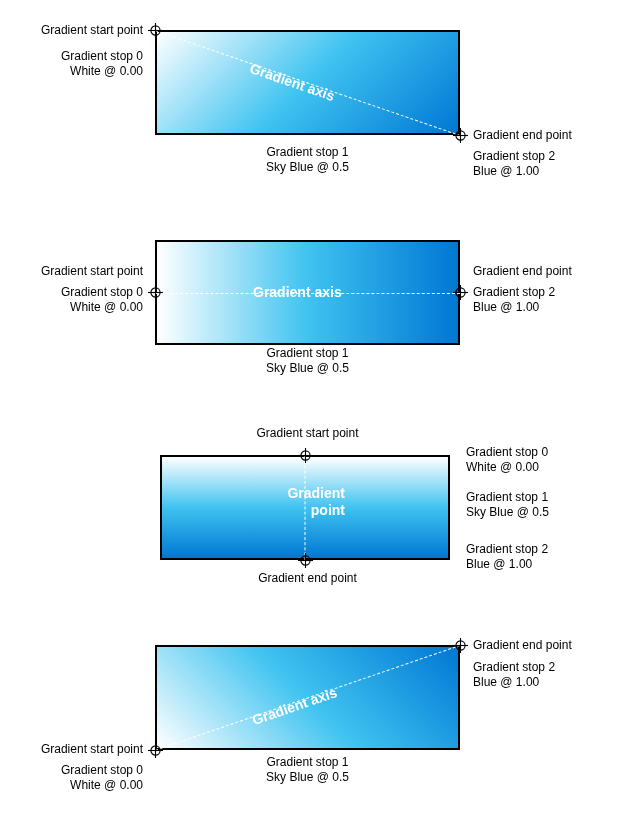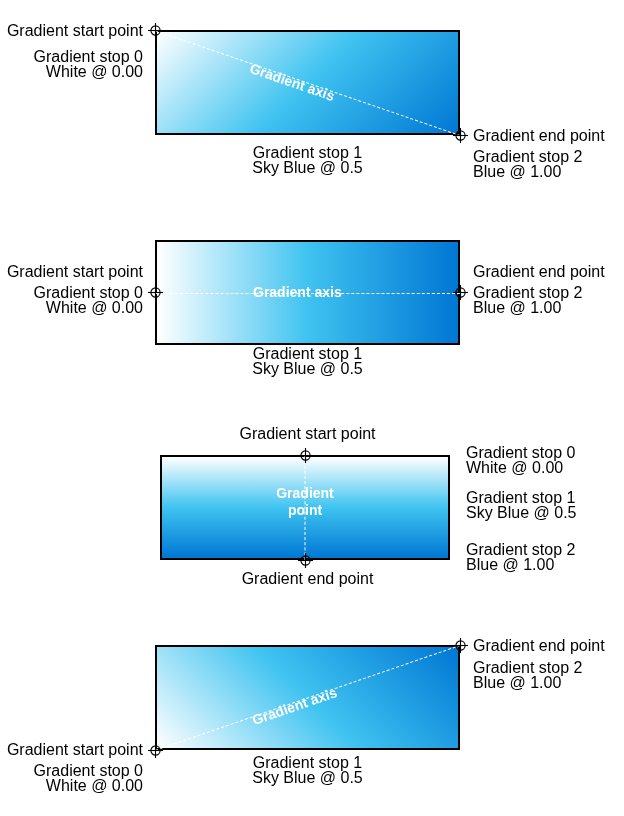--- a/index.html
+++ b/index.html
@@ -39,21 +39,21 @@
     background: linear-gradient(90deg, #ffffff 0%, #3fc3f0 50%, #0077d4 100%);
   }
   .grad-vert {
     background: linear-gradient(180deg, #ffffff 0%, #3fc3f0 50%, #0077d4 100%);
   }
   .grad-diag-up {
     background: linear-gradient(45deg, #ffffff 0%, #3fc3f0 50%, #0077d4 100%);
   }
   .lbl {
     position: absolute;
-    font-size: 16px;
+    font-size: 12px;
     line-height: 15px;
     white-space: nowrap;
     color: #000000;
   }
   .lbl.right {
     text-align: right;
   }
   .lbl.center {
     text-align: center;
   }
@@ -67,21 +67,21 @@
   }
   .axis-label.rot-down {
     transform: rotate(19deg);
     transform-origin: left top;
   }
   .axis-label.rot-up {
     transform: rotate(-19deg);
     transform-origin: left top;
   }
   .axis-label.stacked {
-    text-align: center;
+    text-align: right;
     white-space: normal;
     width: 80px;
   }
   .dashline {
     position: absolute;
     height: 0;
     border-top: 1.5px dashed #ffffff;
     transform-origin: left center;
   }
   .marker {

